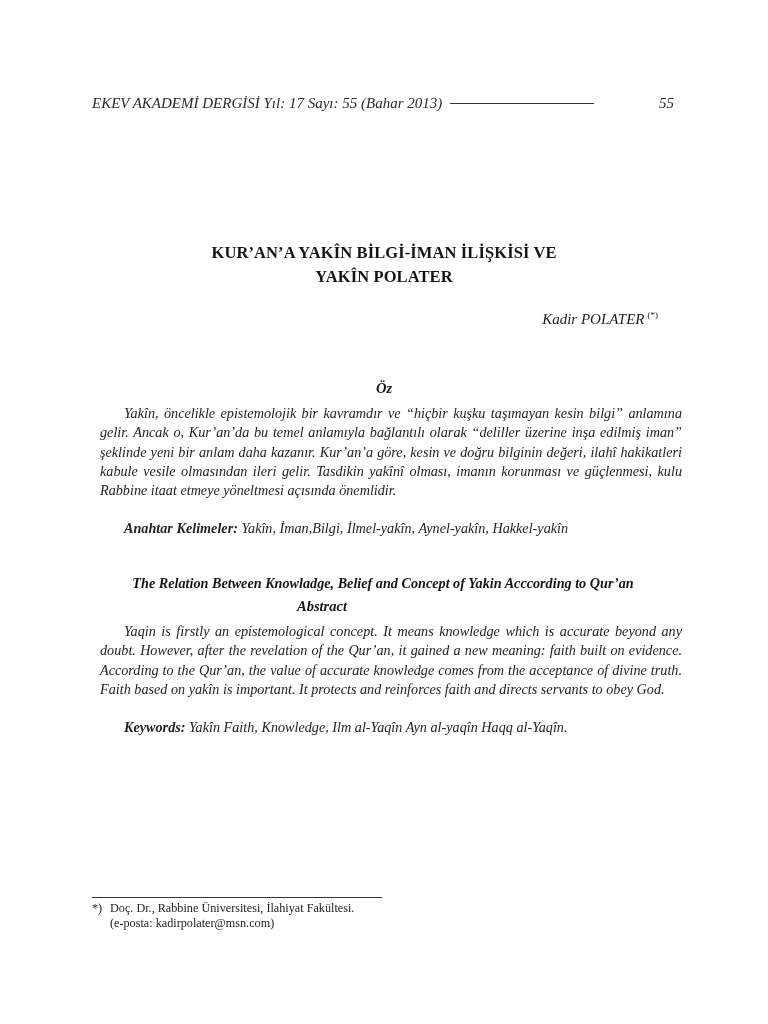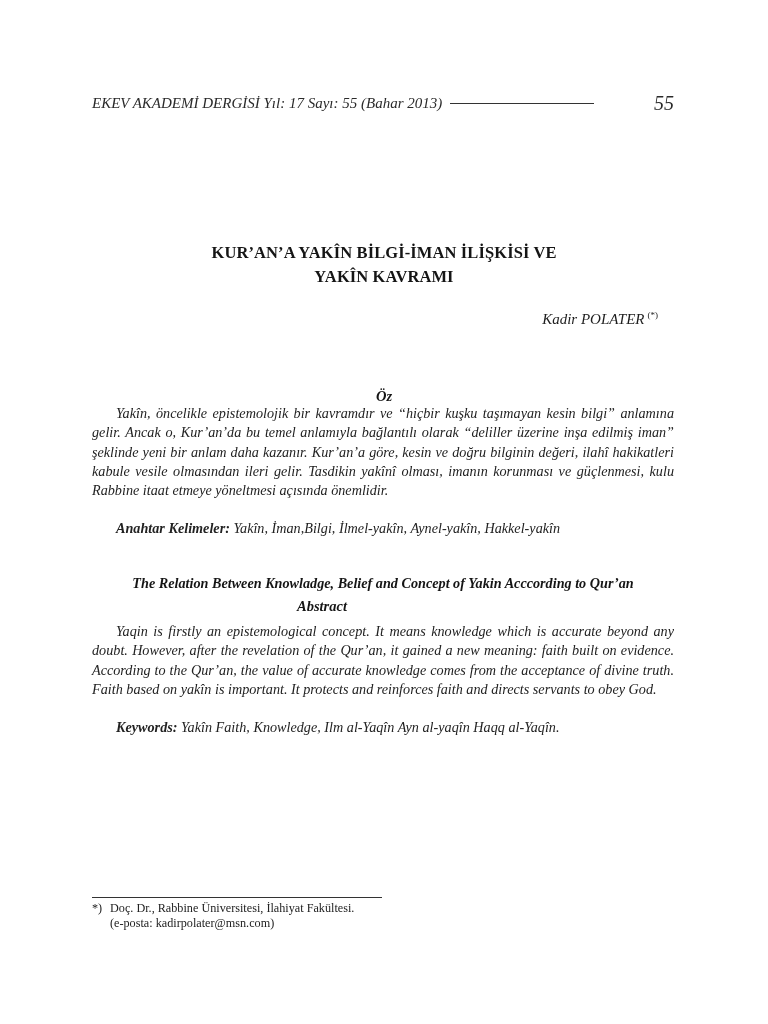--- a/index.html
+++ b/index.html
@@ -31,21 +31,21 @@
     .running-header .rule {
       flex: 0 0 auto;
       width: 144px;
       height: 0;
       border-top: 1px solid #333;
       margin-left: 8px;
       margin-top: 1px;
     }
     .running-header .page-num {
       margin-left: auto;
-      font-size: 20px;
+      font-size: 15px;
     }
 
     .title {
       position: absolute;
       left: 0;
       width: 768px;
       top: 241px;
       text-align: center;
       font-weight: bold;
       font-size: 16.5px;
@@ -64,21 +64,21 @@
     }
     .author sup {
       font-size: 9px;
       font-style: normal;
       vertical-align: 6px;
       margin-left: 3px;
     }
 
     .abstract-block {
       position: absolute;
-      left: 92px;
+      left: 100px;
       width: 582px;
       font-style: italic;
       font-size: 14.2px;
       line-height: 19.3px;
       text-align: justify;
       color: #222;
     }
     .section-heading {
       text-align: center;
       font-weight: bold;
@@ -89,21 +89,21 @@
     .para {
       text-indent: 24px;
       margin: 0;
     }
     .keywords {
       margin: 19px 0 0 0;
       text-indent: 24px;
     }
     .keywords b { font-weight: bold; }
 
-    #oz-heading { position: absolute; left: 0; width: 768px; top: 380px; margin-top: 8px; }
+    #oz-heading { position: absolute; left: 0; width: 768px; top: 380px; }
     #tr-abstract { top: 404px; }
     #en-title {
       position: absolute;
       left: 92px;
       width: 582px;
       top: 575px;
       text-align: center;
       font-weight: bold;
       font-style: italic;
       font-size: 14.2px;
@@ -136,21 +136,21 @@
 <body>
 
 <div class="running-header">
   <span class="journal">EKEV AKADEMİ DERGİSİ Yıl: 17 Sayı: 55 (Bahar 2013)</span>
   <span class="rule"></span>
   <span class="page-num">55</span>
 </div>
 
 <div class="title">
   <div>KUR’AN’A YAKÎN BİLGİ-İMAN İLİŞKİSİ VE</div>
-  <div>YAKÎN KAVRAMI</div>
+  <div>YAKÎN POLATER</div>
 </div>
 
 <div class="author">
   <span>Kadir POLATER</span><sup>(*)</sup>
 </div>
 
 <div id="oz-heading" class="section-heading">Öz</div>
 
 <div id="tr-abstract" class="abstract-block">
   <p class="para">Yakîn, öncelikle epistemolojik bir kavramdır ve “hiçbir kuşku taşımayan kesin bilgi” anlamına gelir. Ancak o, Kur’an’da bu temel anlamıyla bağlantılı olarak “deliller üzerine inşa edilmiş iman” şeklinde yeni bir anlam daha kazanır. Kur’an’a göre, kesin ve doğru bilginin değeri, ilahî hakikatleri kabule vesile olmasından ileri gelir. Tasdikin yakînî olması, imanın korunması ve güçlenmesi, kulu Rabbine itaat etmeye yöneltmesi açısında önemlidir.</p>

